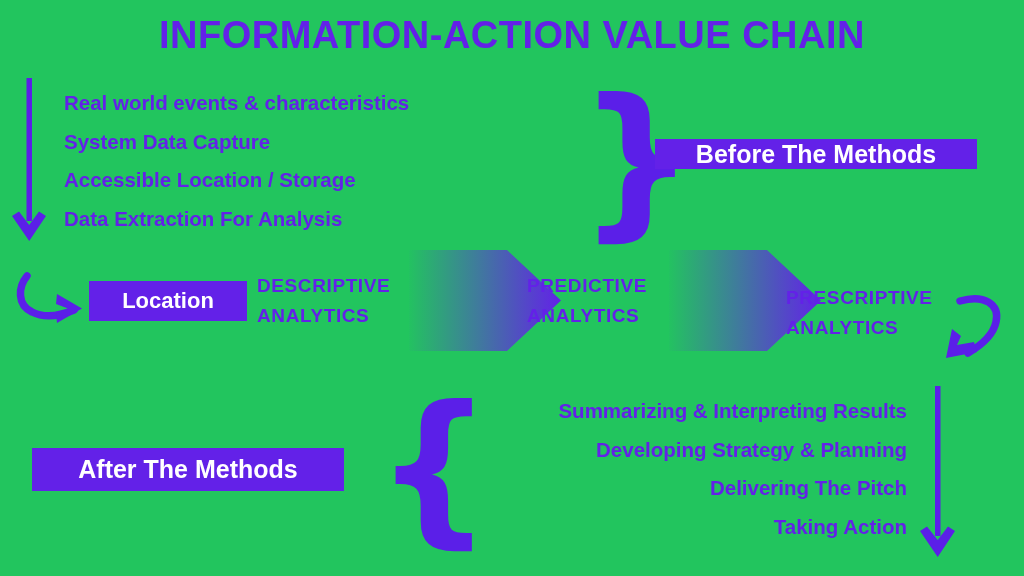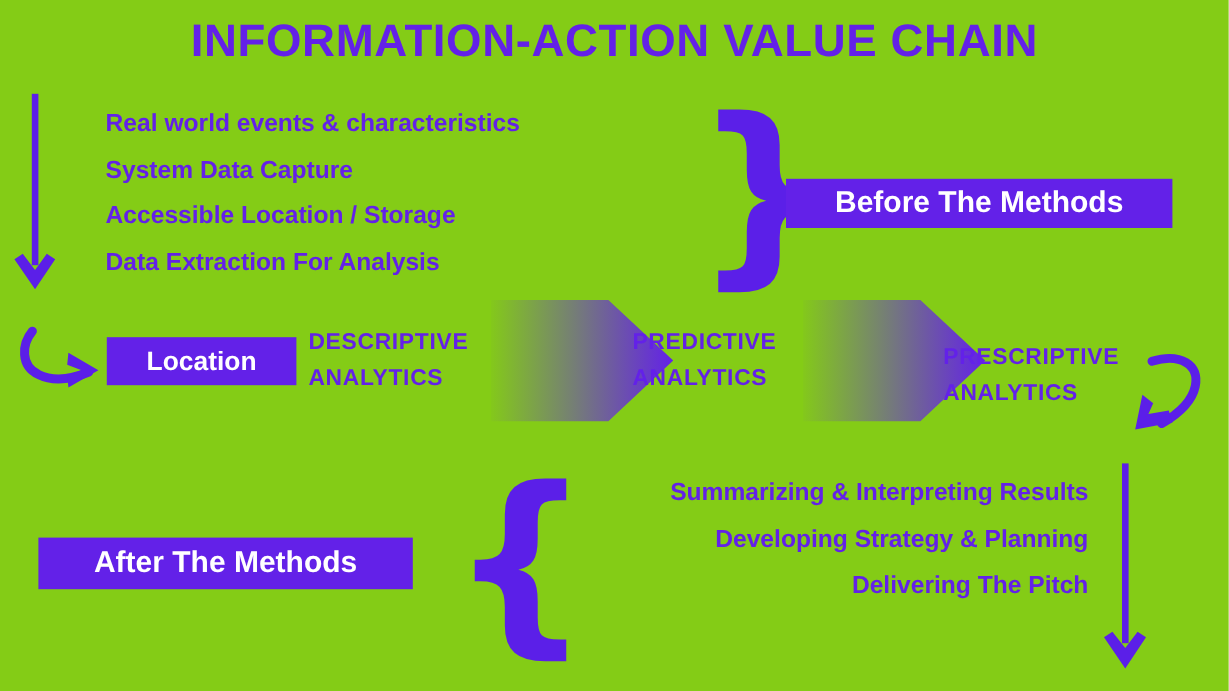--- a/index.html
+++ b/index.html
@@ -32,21 +32,20 @@
     white-space: nowrap;
   }
 
   
   .text-line {
     font-size: 20.5px;
     font-weight: bold;
     color: #6321e8;
     line-height: 38.5px;
     white-space: nowrap;
-    margin-left: 24px;
   }
 
   #before-list {
     position: absolute;
     left: 64px;
     top: 84px;
     text-align: left;
   }
 
   #after-list {
@@ -62,23 +61,23 @@
     background: #6321e8;
     color: #ffffff;
     font-weight: bold;
     display: flex;
     align-items: center;
     justify-content: center;
     white-space: nowrap;
   }
   #badge-before {
     left: 655px;
-    top: 149px;
+    top: 139px;
     width: 322px;
-    height: 41px;
+    height: 30px;
     font-size: 25px;
   }
   #badge-after {
     left: 32px;
     top: 448px;
     width: 312px;
     height: 43px;
     font-size: 25px;
   }
   #badge-methods {
@@ -162,21 +161,21 @@
     position: absolute;
     left: 938px;
     top: 288px;
     width: 82px;
     height: 78px;
   }
 </style>
 </head>
 <body>
 
-<div id="canvas" style="background: #84cc16;">
+<div id="canvas" style="background: #22c55e;">
 
   <div id="page-title">INFORMATION-ACTION VALUE CHAIN</div>
 
   <div id="arrow-down-left">
     <svg width="48" height="170" viewBox="0 0 48 170">
       <rect x="18.5" y="0" width="5.5" height="143" fill="#5b1fe8"></rect>
       <path d="M 4 138 L 21.2 163 L 38 138 L 31 133.5 L 21.2 147 L 11 133.5 Z" fill="#5b1fe8"></path>
     </svg>
   </div>
 
@@ -255,20 +254,21 @@
   <div id="badge-after" class="badge">
     <span>After The Methods</span>
   </div>
 
   <div id="brace-after" class="brace">{</div>
 
   <div id="after-list">
     <div class="text-line">Summarizing &amp; Interpreting Results</div>
     <div class="text-line">Developing Strategy &amp; Planning</div>
     <div class="text-line">Delivering The Pitch</div>
+    <div class="text-line">Taking Action</div>
   </div>
 
   <div id="arrow-down-right">
     <svg width="56" height="178" viewBox="0 0 56 178">
       <rect x="22" y="0" width="5.5" height="150" fill="#5b1fe8"></rect>
       <path d="M 7 145 L 24.7 171 L 42 145 L 35 140.5 L 24.7 154 L 14 140.5 Z" fill="#5b1fe8"></path>
     </svg>
   </div>
 
 </div>

